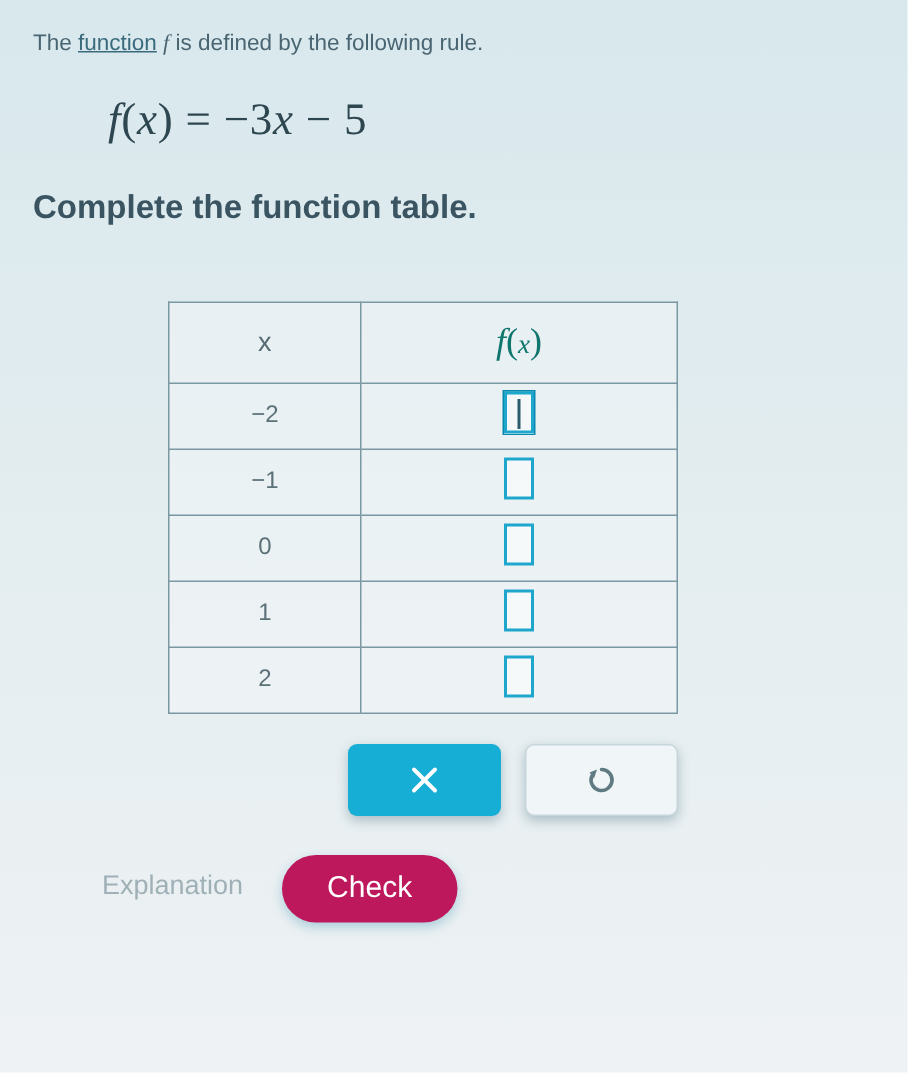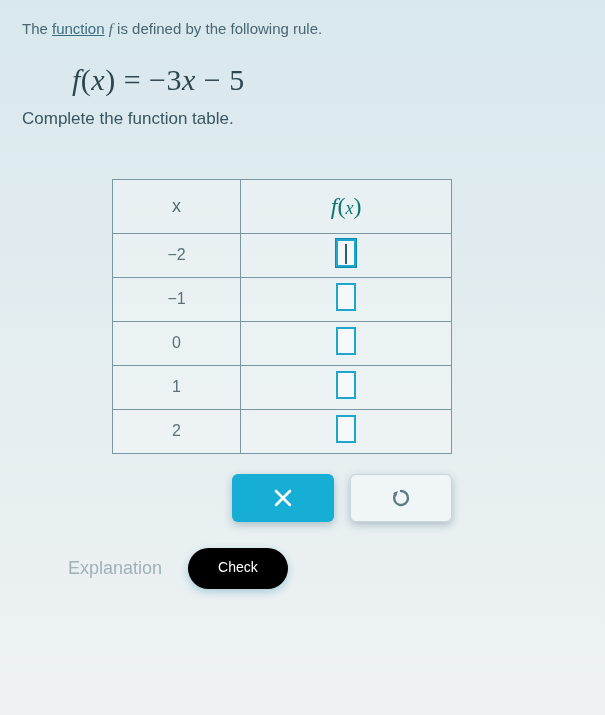--- a/index.html
+++ b/index.html
@@ -27,29 +27,30 @@
     .intro .fvar {
       font-style: italic;
       font-family: "Times New Roman", serif;
     }
     .equation {
       font-family: "Times New Roman", serif;
       font-style: italic;
       font-size: 30px;
       color: #2e4650;
       margin-left: 50px;
-      margin-bottom: 12px;
+      margin-bottom: 28px;
       letter-spacing: 0.5px;
     }
     .equation .upright { font-style: normal; }
     .equation .paren { font-style: normal; }
     .subtitle {
-      font-size: 17px;
+      font-size: 22px;
       color: #3a5561;
       margin-bottom: 50px;
+      font-weight: bold;
     }
     .table-wrap {
       width: 340px;
       margin-left: 90px;
     }
     table.ftable {
       border-collapse: collapse;
       width: 100%;
       background: rgba(255,255,255,0.28);
     }
@@ -123,23 +124,23 @@
       gap: 20px;
       margin: 26px 0 0 40px;
     }
     .exp-btn {
       font-size: 18px;
       color: #9fb1b7;
       padding: 10px 6px;
       cursor: pointer;
     }
     .check-btn {
-      background: #000000;
+      background: #be185d;
       color: #ffffff;
-      font-size: 14px;
+      font-size: 20px;
       padding: 11px 30px;
       border-radius: 999px;
       cursor: pointer;
       box-shadow: 0 3px 8px rgba(20,120,160,0.3);
     }
   </style>
 </head>
 <body>
 
 <div class="intro">

